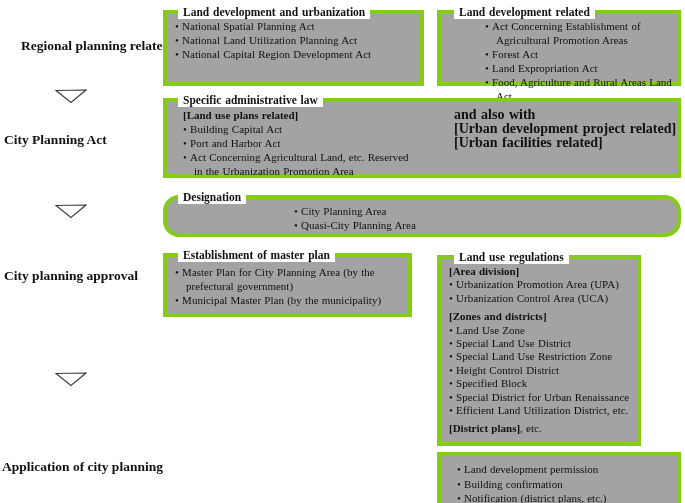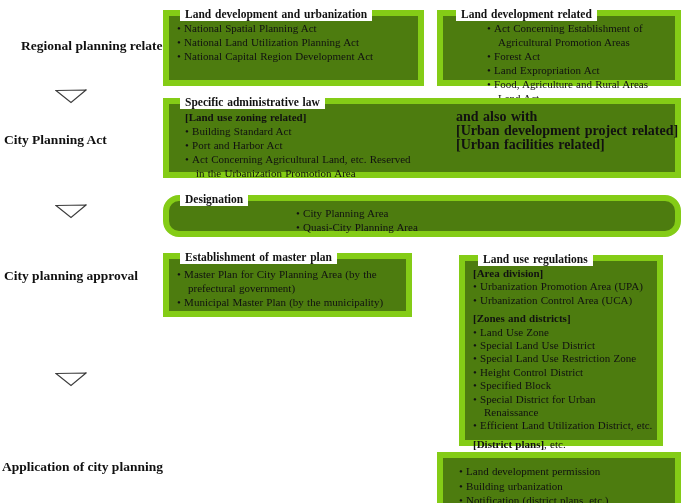--- a/index.html
+++ b/index.html
@@ -7,42 +7,42 @@
     position:relative; width:685px; height:503px; background:#ffffff;
     font-family:"Liberation Serif","DejaVu Serif",serif; color:#111;
     overflow:hidden;
   }
   .stage-label {
     position:absolute; font-weight:bold; font-size:13.5px; line-height:15px;
     white-space:nowrap; letter-spacing:0px;
   }
   .arrow { position:absolute; width:32px; height:15px; }
   .box {
-    position:absolute; border:6px solid #84cc16; background:#4d7c0f;
+    position:absolute; border:4px solid #84cc16; background:#a3a3a3;
     box-sizing:border-box;
   }
   .box-title {
     position:absolute; top:-9px; background:#fff; padding:0 5px;
     font-weight:bold; font-size:11.5px; line-height:14px; white-space:nowrap;
     word-spacing:1px;
   }
   .t-left { left:11px; }
   .t-right { left:13px; }
   .content { padding:5px 4px 0 8px; font-size:11px; line-height:14px; word-spacing:0.5px;font-family:Liberation Serif, serif; }
   .item { padding-left:11px; text-indent:-11px; }
   .item::before { content:"\2022\00a0"; }
   .subhead { font-weight:bold; }
   .col { position:absolute; top:0; }
   
   .box-a { left:163px; top:10px;  width:261px; height:76px; }
   .box-b { left:437px; top:10px;  width:244px; height:76px;padding-left:36px; }
   .box-c { left:163px; top:98px;  width:518px; height:80px; }
   .box-d { left:163px; top:195px; width:518px; height:42px;border-radius:16px; }
   .box-e { left:163px; top:253px; width:249px; height:64px; }
-  .box-f { left:437px; top:255px; width:204px; height:191px;margin-left:22px; }
+  .box-f { left:437px; top:255px; width:204px; height:191px; }
   .box-g { left:437px; top:452px; width:244px; height:64px; }
   .box-c .col-l { left:8px;  width:230px; padding-top:6px; }
   .box-c .col-r { left:287px; width:225px; padding-top:6px; font-weight:bold; font-size:14px; line-height:14px; word-spacing:1px; }
   .box-d .content { padding-left:127px; padding-top:5px; }
   .box-e .content { padding-top:8px; }
   .box-f .content { padding-top:6px; line-height:13.4px; }
   .box-f .gap { margin-top:5px; }
   .box-g .content { padding-left:16px; padding-top:6px; line-height:14.5px; }
   .lbl-1 { left:21px; top:38px; }
   .lbl-2 { left:4px; top:132px; }
@@ -87,22 +87,22 @@
       <div class="item">Act Concerning Establishment of Agricultural Promotion Areas</div>
       <div class="item">Forest Act</div>
       <div class="item">Land Expropriation Act</div>
       <div class="item">Food, Agriculture and Rural Areas Land Act</div>
     </div>
   </div>
 
   <div class="box box-c">
     <div class="box-title t-left">Specific administrative law</div>
     <div class="col col-l content">
-      <div class="subhead">[Land use zoning related]</div>
-      <div class="item">Building Standard Act</div>
+      <div class="subhead">[Land use plans related]</div>
+      <div class="item">Building Capital Act</div>
       <div class="item">Port and Harbor Act</div>
       <div class="item">Act Concerning Agricultural Land, etc. Reserved in the Urbanization Promotion Area</div>
     </div>
     <div class="col col-r">
       <div>and also with</div>
       <div>[Urban development project related]</div>
       <div>[Urban facilities related]</div>
     </div>
   </div>
 
@@ -136,18 +136,18 @@
       <div class="item">Specified Block</div>
       <div class="item">Special District for Urban Renaissance</div>
       <div class="item">Efficient Land Utilization District, etc.</div>
       <div class="gap"><span class="subhead">[District plans]</span><span>, etc.</span></div>
     </div>
   </div>
 
   <div class="box box-g">
     <div class="content">
       <div class="item">Land development permission</div>
-      <div class="item">Building urbanization</div>
+      <div class="item">Building confirmation</div>
       <div class="item">Notification (district plans, etc.)</div>
     </div>
   </div>
 
 </div>
 
 </body></html>

